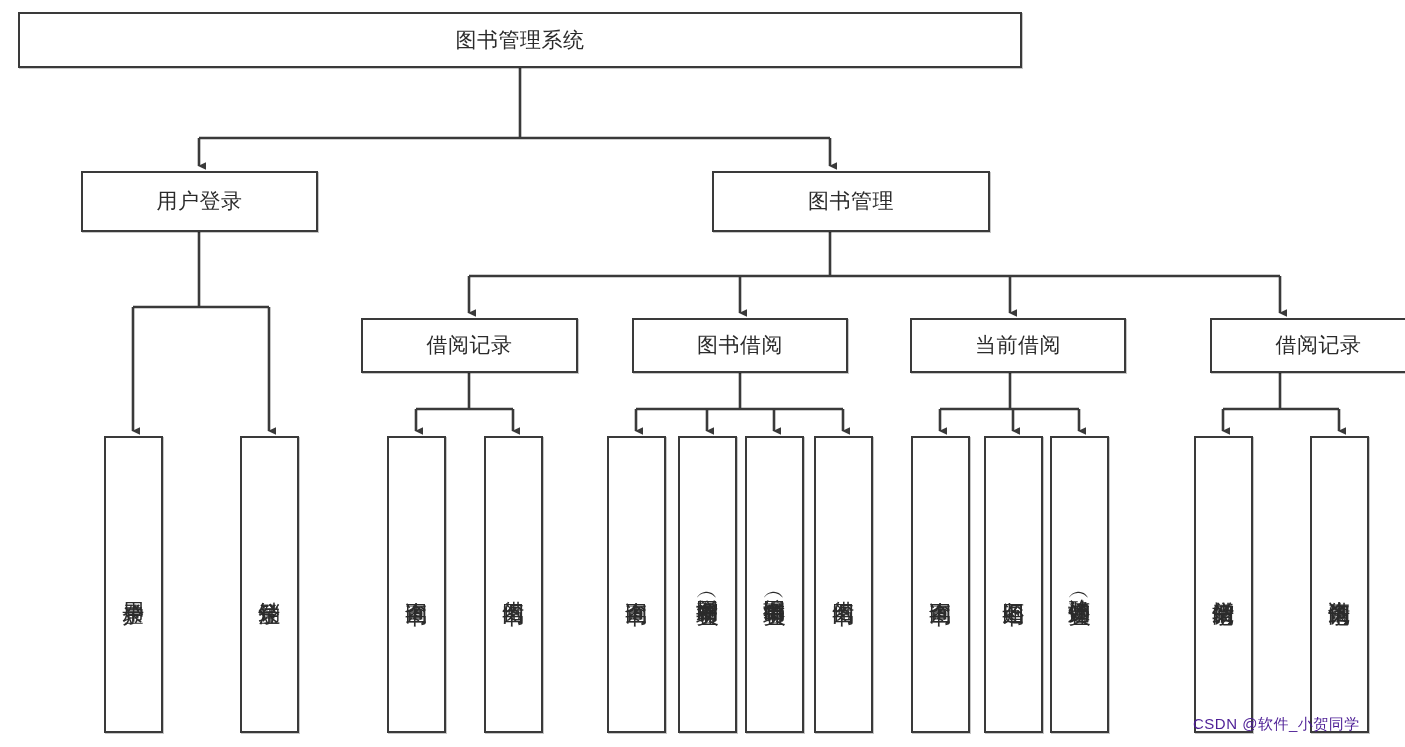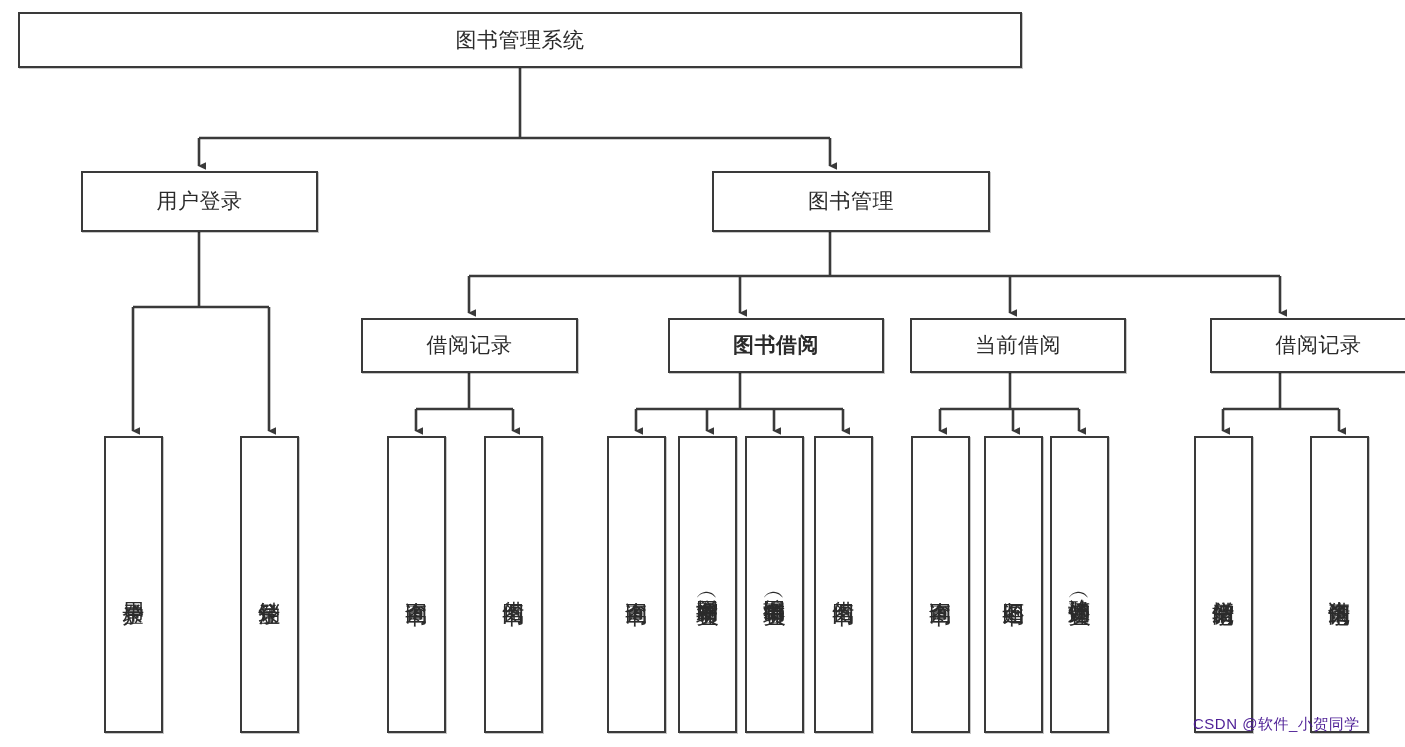--- a/index.html
+++ b/index.html
@@ -149,21 +149,21 @@
   <div class="node horiz" style="left:81px; top:171px; width:237px; height:61px;">
     <span class="lbl">用户登录</span>
   </div>
   <div class="node horiz" style="left:712px; top:171px; width:278px; height:61px;">
     <span class="lbl">图书管理</span>
   </div>
 
   <div class="node horiz" style="left:361px; top:318px; width:217px; height:55px;">
     <span class="lbl">借阅记录</span>
   </div>
-  <div class="node horiz" style="left:668px; top:318px; width:216px; height:55px;font-weight:bold;">
+  <div class="node horiz" style="left:632px; top:318px; width:216px; height:55px;">
     <span class="lbl">图书借阅</span>
   </div>
   <div class="node horiz" style="left:902px; top:318px; width:216px; height:55px;margin-left:8px;">
     <span class="lbl">当前借阅</span>
   </div>
   <div class="node horiz" style="left:1210px; top:318px; width:217px; height:55px;">
     <span class="lbl">借阅记录</span>
   </div>
 
   <div class="node vert" style="left:104px; top:436px; width:59px; height:297px;">

